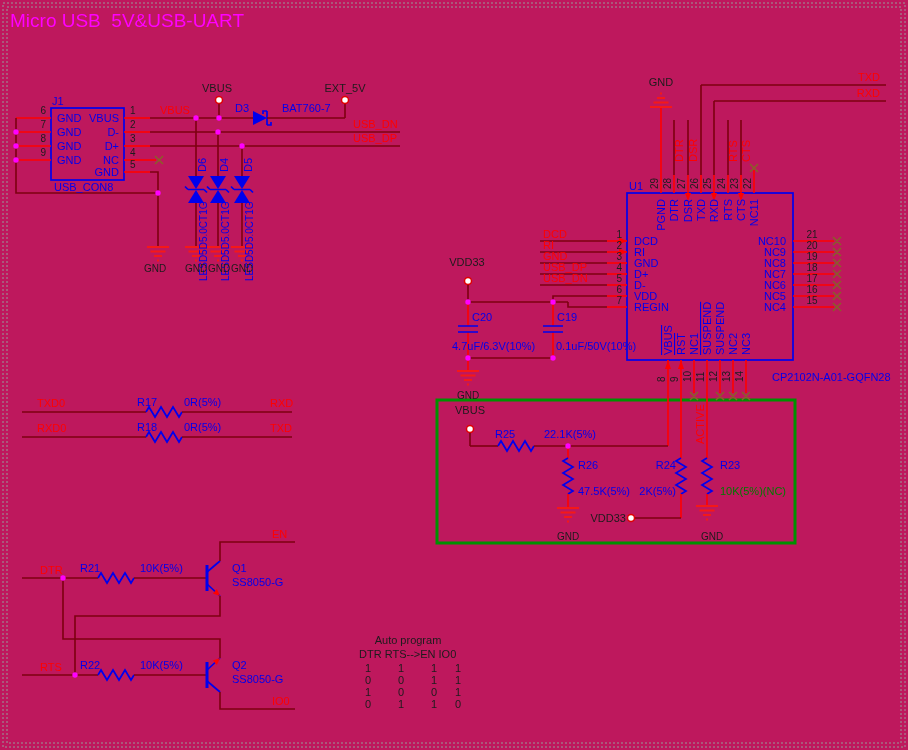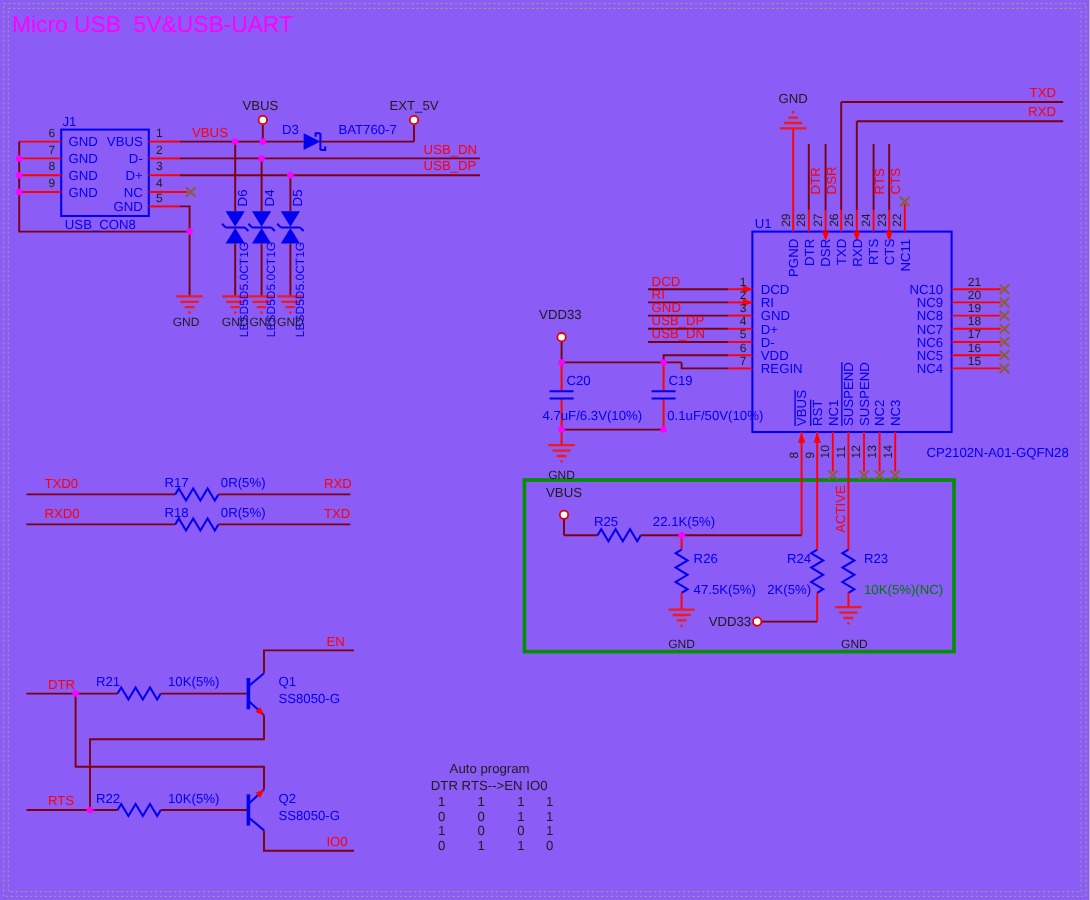--- a/index.html
+++ b/index.html
@@ -1,16 +1,16 @@
 <!DOCTYPE html>
 <html><head>
 <meta charset="utf-8">
 <style>
   html,body{margin:0;padding:0;background:#e8e8e8;}
-  #sheet{position:relative;width:908px;height:750px;background:#8b5cf6;overflow:hidden;}
+  #sheet{position:relative;width:908px;height:750px;background:#be185d;overflow:hidden;}
   svg{position:absolute;left:0;top:0;}
   svg text{font-family:"Liberation Sans","DejaVu Sans",sans-serif;}
   .w{stroke:#7D0010;stroke-width:1.6;fill:none;}
   .p{stroke:#FF0000;stroke-width:1.6;fill:none;}
   .b{stroke:#0000EE;stroke-width:1.7;fill:none;}
   .b3{stroke:#0000EE;stroke-width:3;fill:none;}
   .bf{fill:#0000EE;stroke:none;}
   .gnd{stroke:#F51818;stroke-width:1.9;fill:none;}
   .x{stroke:#8B5E2A;stroke-width:1.6;fill:none;}
   .dot{fill:#FF00FF;stroke:none;}

